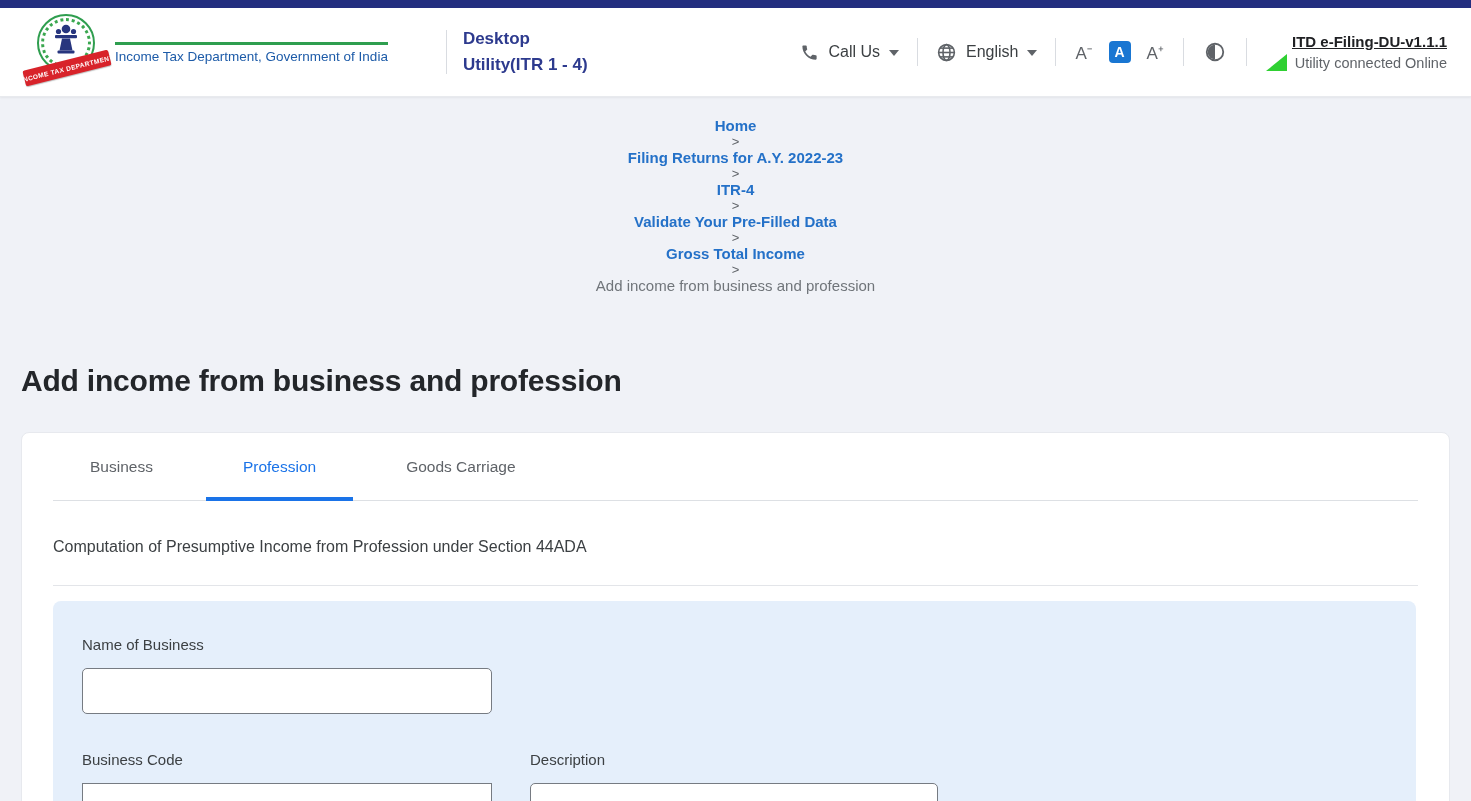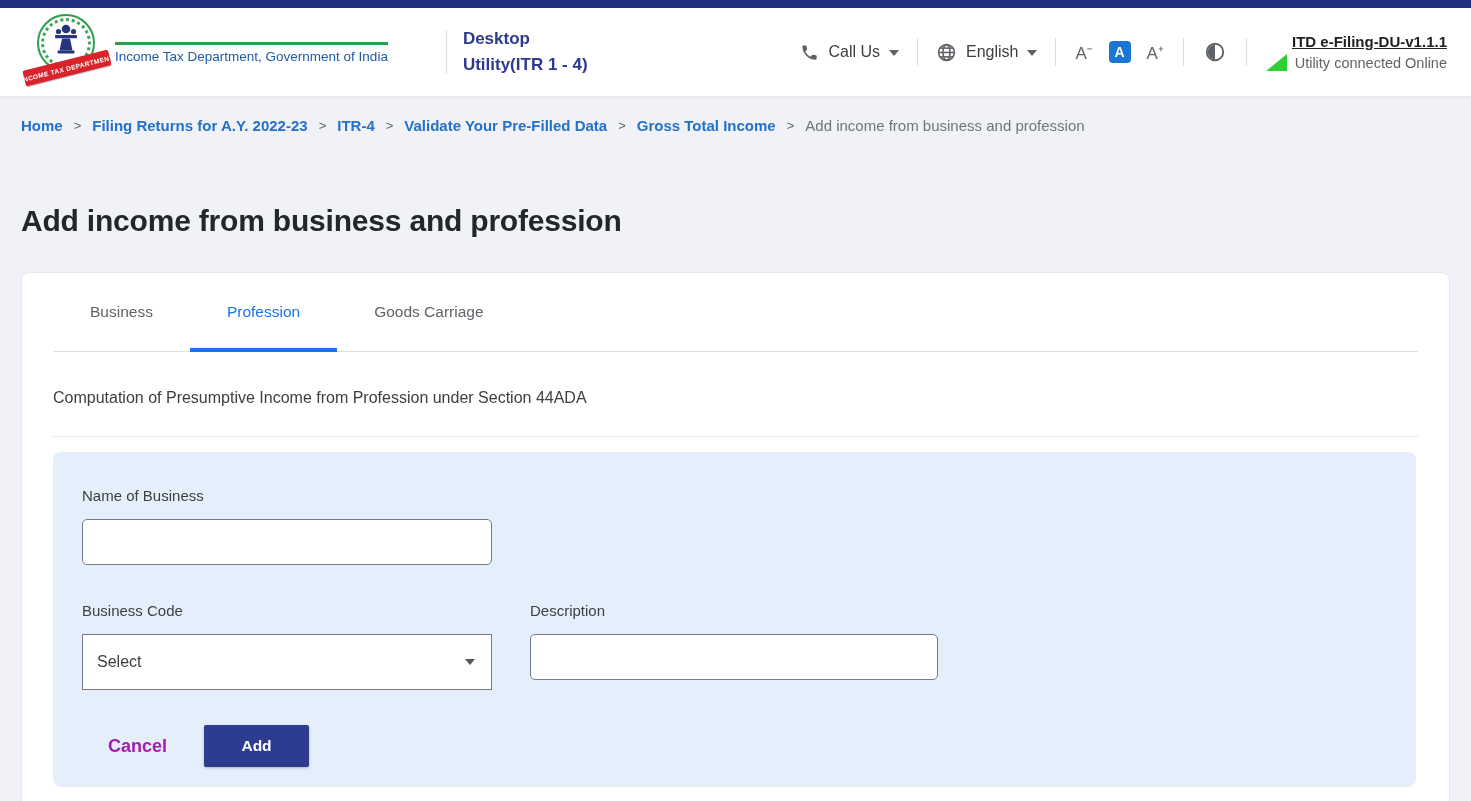--- a/index.html
+++ b/index.html
@@ -52,32 +52,32 @@
 
   .contrast-btn { background: none; border: none; cursor: pointer; margin: 0 20px; display: grid; place-items: center; }
 
   .version-block { margin-left: 19px; display: flex; flex-direction: column; align-items: flex-end; gap: 4px; }
   .version { font-size: 15px; font-weight: bold; color: #202124; white-space: nowrap; text-decoration: underline; }
   .status-row { display: flex; align-items: flex-end; gap: 8px; }
   .signal-triangle { width: 0; height: 0; border-left: 21px solid transparent; border-bottom: 17px solid #2fd032; }
   .status-text { font-size: 14.5px; color: #5f6368; white-space: nowrap; }
 
   
-  .breadcrumb { padding: 20px 21px 0 21px; font-size: 15px; display: flex; align-items: center; flex-wrap: nowrap; }
+  .breadcrumb { padding: 20px 21px 0 21px; font-size: 15px; display: flex; align-items: center; flex-wrap: nowrap; flex-direction: column; }
   .crumb-link { color: #2471c8; font-weight: 600; text-decoration: none; cursor: pointer; }
   .crumb-sep { color: #5f6368; margin: 0 11px; font-size: 13px; }
   .crumb-current { color: #70757a; font-weight: 400; }
 
   
   h1.page-title { margin: 70px 0 0 21px; font-size: 30px; font-weight: bold; color: #23262a; letter-spacing: -.2px; }
 
   
   .card { margin: 34px 21px 0 21px; background: #fff; border: 1px solid #e7e9ee; border-radius: 8px; min-height: 600px; }
 
-  .tabbar { margin: 0 31px; height: 79px; display: flex; border-bottom: 1px solid #dde0e4; }
+  .tabbar { margin: 0 31px; height: 68px; display: flex; border-bottom: 1px solid #dde0e4; gap: 16px; }
   .tab { padding: 0 37px; display: flex; align-items: center; font-size: 15.5px; color: #5f6368; font-weight: 500; cursor: pointer; position: relative; background: none; border: none; font-family: inherit; }
   .tab.active { color: #1a73e8; }
   .tab.active::after { content: ""; position: absolute; left: 0; right: 0; bottom: -1px; height: 4px; background: #1a73e8; }
 
   .section-heading { margin: 37px 31px 0 31px; font-size: 16px; color: #3c4043; }
   .divider { margin: 29px 31px 0 31px; border: none; border-top: 1px solid #e3e5e9; }
 
   .panel { margin: 15px 33px 0 31px; height: 335px; background: #e5effb; border-radius: 8px; padding: 35px 0 0 29px; }
   .field-label { display: block; font-size: 15px; color: #3c4043; line-height: 17px; }
   .text-input { display: block; margin-top: 15px; width: 410px; height: 46px; border: 1px solid #767b82; border-radius: 5px; background: #fff; font-family: inherit; font-size: 16px; color: #3c4043; padding: 0 14px; outline: none; }

